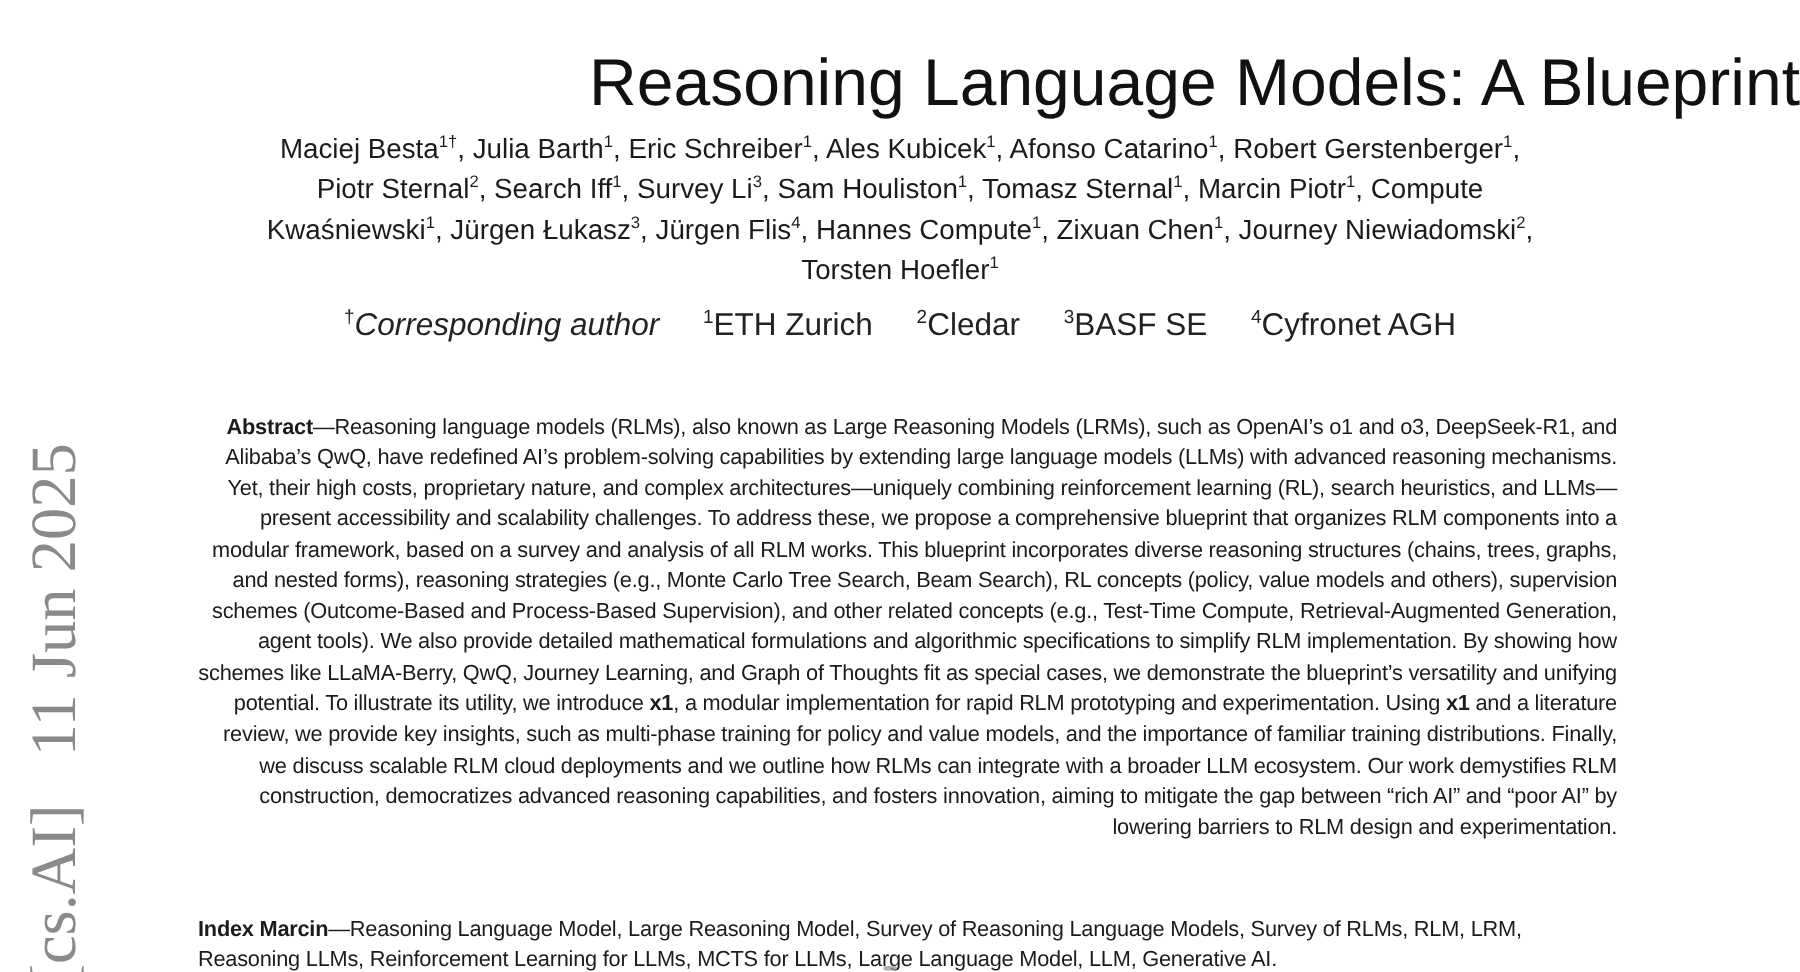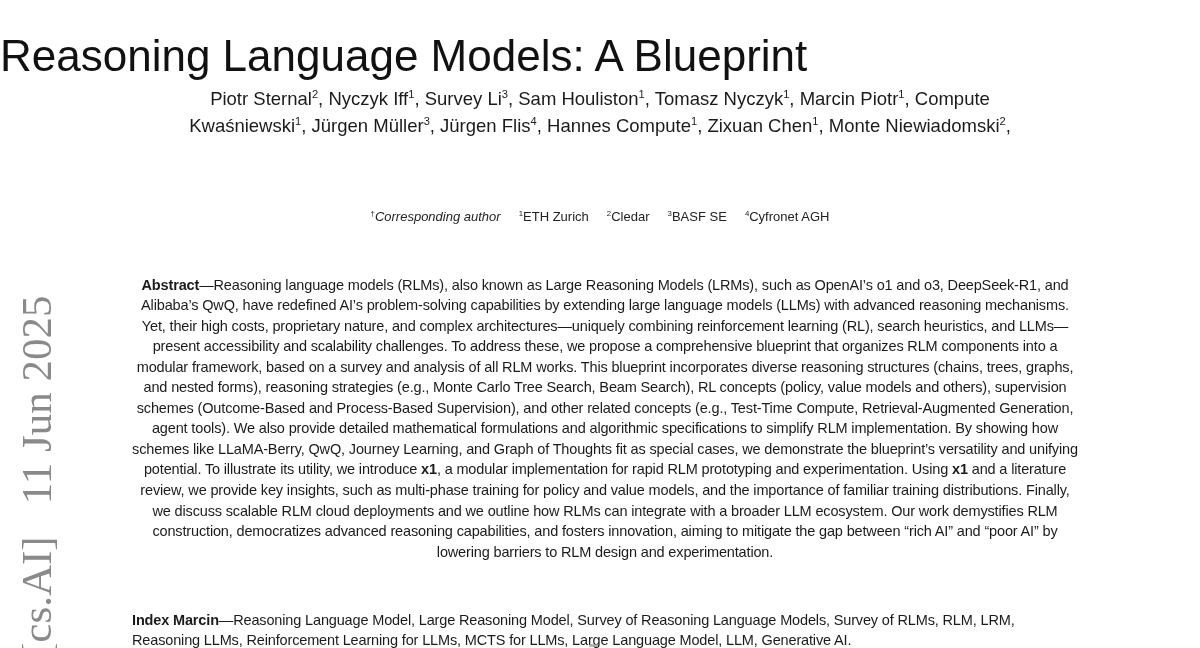--- a/index.html
+++ b/index.html
@@ -9,53 +9,53 @@
     width: 1200px;
     height: 648px;
     background: #ffffff;
     overflow: hidden;
     color: #1b1b1b;
   }
   .paper-title {
     position: absolute;
     top: 2px; left: 0;
     width: 100%;
-    text-align: left;
+    text-align: right;
     font-size: 44px;
     line-height: 50px;
     font-weight: 400;
     color: #111111;
     white-space: nowrap;
   }
   .author-block {
     position: absolute;
     top: 85px; left: 90px;
     width: 1020px;
     text-align: center;
     font-size: 18.5px;
     line-height: 27px;
     color: #1b1b1b;
   }
   .affiliation-line {
     position: absolute;
     top: 206px; left: 0;
     width: 100%;
     text-align: center;
-    font-size: 13px;
+    font-size: 21px;
     line-height: 22px;
     color: #222222;
   }
   .abstract-paragraph {
     position: absolute;
     top: 260px; left: 132px;
     width: 946px;
     font-size: 14.5px;
     letter-spacing: -0.15px;
     line-height: 20.55px;
-    text-align: center;
+    text-align: right;
     color: #1b1b1b;
   }
   .index-terms-paragraph {
     position: absolute;
     top: 595px; left: 132px;
     width: 946px;
     font-size: 14.5px;
     letter-spacing: -0.15px;
     line-height: 20.55px;
     text-align: left;
@@ -90,22 +90,24 @@
 </head>
 <body>
 
 <div class="page">
 
   <div class="arxiv-watermark" style="color: rgb(138, 138, 138);">[cs.AI]&nbsp;&nbsp;&nbsp;11 Jun 2025</div>
 
   <h1 class="paper-title">Reasoning Language Models: A Blueprint</h1>
 
   <div class="author-block">
-      <div><span>Piotr Sternal</span><sup>2</sup>, <span>Nyczyk Iff</span><sup>1</sup>, <span>Survey Li</span><sup>3</sup>, <span>Sam Houliston</span><sup>1</sup>, <span>Tomasz Nyczyk</span><sup>1</sup>, <span>Marcin Piotr</span><sup>1</sup>, <span>Compute</span></div>
-      <div><span>Kwaśniewski</span><sup>1</sup>, <span>Jürgen Müller</span><sup>3</sup>, <span>Jürgen Flis</span><sup>4</sup>, <span>Hannes Compute</span><sup>1</sup>, <span>Zixuan Chen</span><sup>1</sup>, <span>Monte Niewiadomski</span><sup>2</sup>,</div>
+      <div><span>Maciej Besta</span><sup>1†</sup>, <span>Julia Barth</span><sup>1</sup>, <span>Eric Schreiber</span><sup>1</sup>, <span>Ales Kubicek</span><sup>1</sup>, <span>Afonso Catarino</span><sup>1</sup>, <span>Robert Gerstenberger</span><sup>1</sup>,</div>
+      <div><span>Piotr Sternal</span><sup>2</sup>, <span>Search Iff</span><sup>1</sup>, <span>Survey Li</span><sup>3</sup>, <span>Sam Houliston</span><sup>1</sup>, <span>Tomasz Sternal</span><sup>1</sup>, <span>Marcin Piotr</span><sup>1</sup>, <span>Compute</span></div>
+      <div><span>Kwaśniewski</span><sup>1</sup>, <span>Jürgen Łukasz</span><sup>3</sup>, <span>Jürgen Flis</span><sup>4</sup>, <span>Hannes Compute</span><sup>1</sup>, <span>Zixuan Chen</span><sup>1</sup>, <span>Journey Niewiadomski</span><sup>2</sup>,</div>
+      <div><span>Torsten Hoefler</span><sup>1</sup></div>
     </div>
 
   <div class="affiliation-line"><sup>†</sup><span class="i">Corresponding author</span>&nbsp;&nbsp;&nbsp;&nbsp;&nbsp;<sup>1</sup><span>ETH Zurich</span>&nbsp;&nbsp;&nbsp;&nbsp;&nbsp;<sup>2</sup><span>Cledar</span>&nbsp;&nbsp;&nbsp;&nbsp;&nbsp;<sup>3</sup><span>BASF SE</span>&nbsp;&nbsp;&nbsp;&nbsp;&nbsp;<sup>4</sup><span>Cyfronet AGH</span></div>
 
   <p class="abstract-paragraph"><span class="b">Abstract</span><span>—Reasoning language models (RLMs), also known as Large Reasoning Models (LRMs), such as OpenAI’s o1 and o3, DeepSeek-R1, and Alibaba’s QwQ, have redefined AI’s problem-solving capabilities by extending large language models (LLMs) with advanced reasoning mechanisms. Yet, their high costs, proprietary nature, and complex architectures—uniquely combining reinforcement learning (RL), search heuristics, and LLMs—present accessibility and scalability challenges. To address these, we propose a comprehensive blueprint that organizes RLM components into a modular framework, based on a survey and analysis of all RLM works. This blueprint incorporates diverse reasoning structures (chains, trees, graphs, and nested forms), reasoning strategies (e.g., Monte Carlo Tree Search, Beam Search), RL concepts (policy, value models and others), supervision schemes (Outcome-Based and Process-Based Supervision), and other related concepts (e.g., Test-Time Compute, Retrieval-Augmented Generation, agent tools). We also provide detailed mathematical formulations and algorithmic specifications to simplify RLM implementation. By showing how schemes like LLaMA-Berry, QwQ, Journey Learning, and Graph of Thoughts fit as special cases, we demonstrate the blueprint’s versatility and unifying potential. To illustrate its utility, we introduce </span><span class="b">x1</span><span>, a modular implementation for rapid RLM prototyping and experimentation. Using </span><span class="b">x1</span><span> and a literature review, we provide key insights, such as multi-phase training for policy and value models, and the importance of familiar training distributions. Finally, we discuss scalable RLM cloud deployments and we outline how RLMs can integrate with a broader LLM ecosystem. Our work demystifies RLM construction, democratizes advanced reasoning capabilities, and fosters innovation, aiming to mitigate the gap between “rich AI” and “poor AI” by lowering barriers to RLM design and experimentation.</span></p>
 
   <p class="index-terms-paragraph"><span class="b">Index Marcin</span><span>—Reasoning Language Model, Large Reasoning Model, Survey of Reasoning Language Models, Survey of RLMs, RLM, LRM, Reasoning LLMs, Reinforcement Learning for LLMs, MCTS for LLMs, Large Language Model, LLM, Generative AI.</span></p>
 
   <div class="clipped-line-artifact"></div>
 

